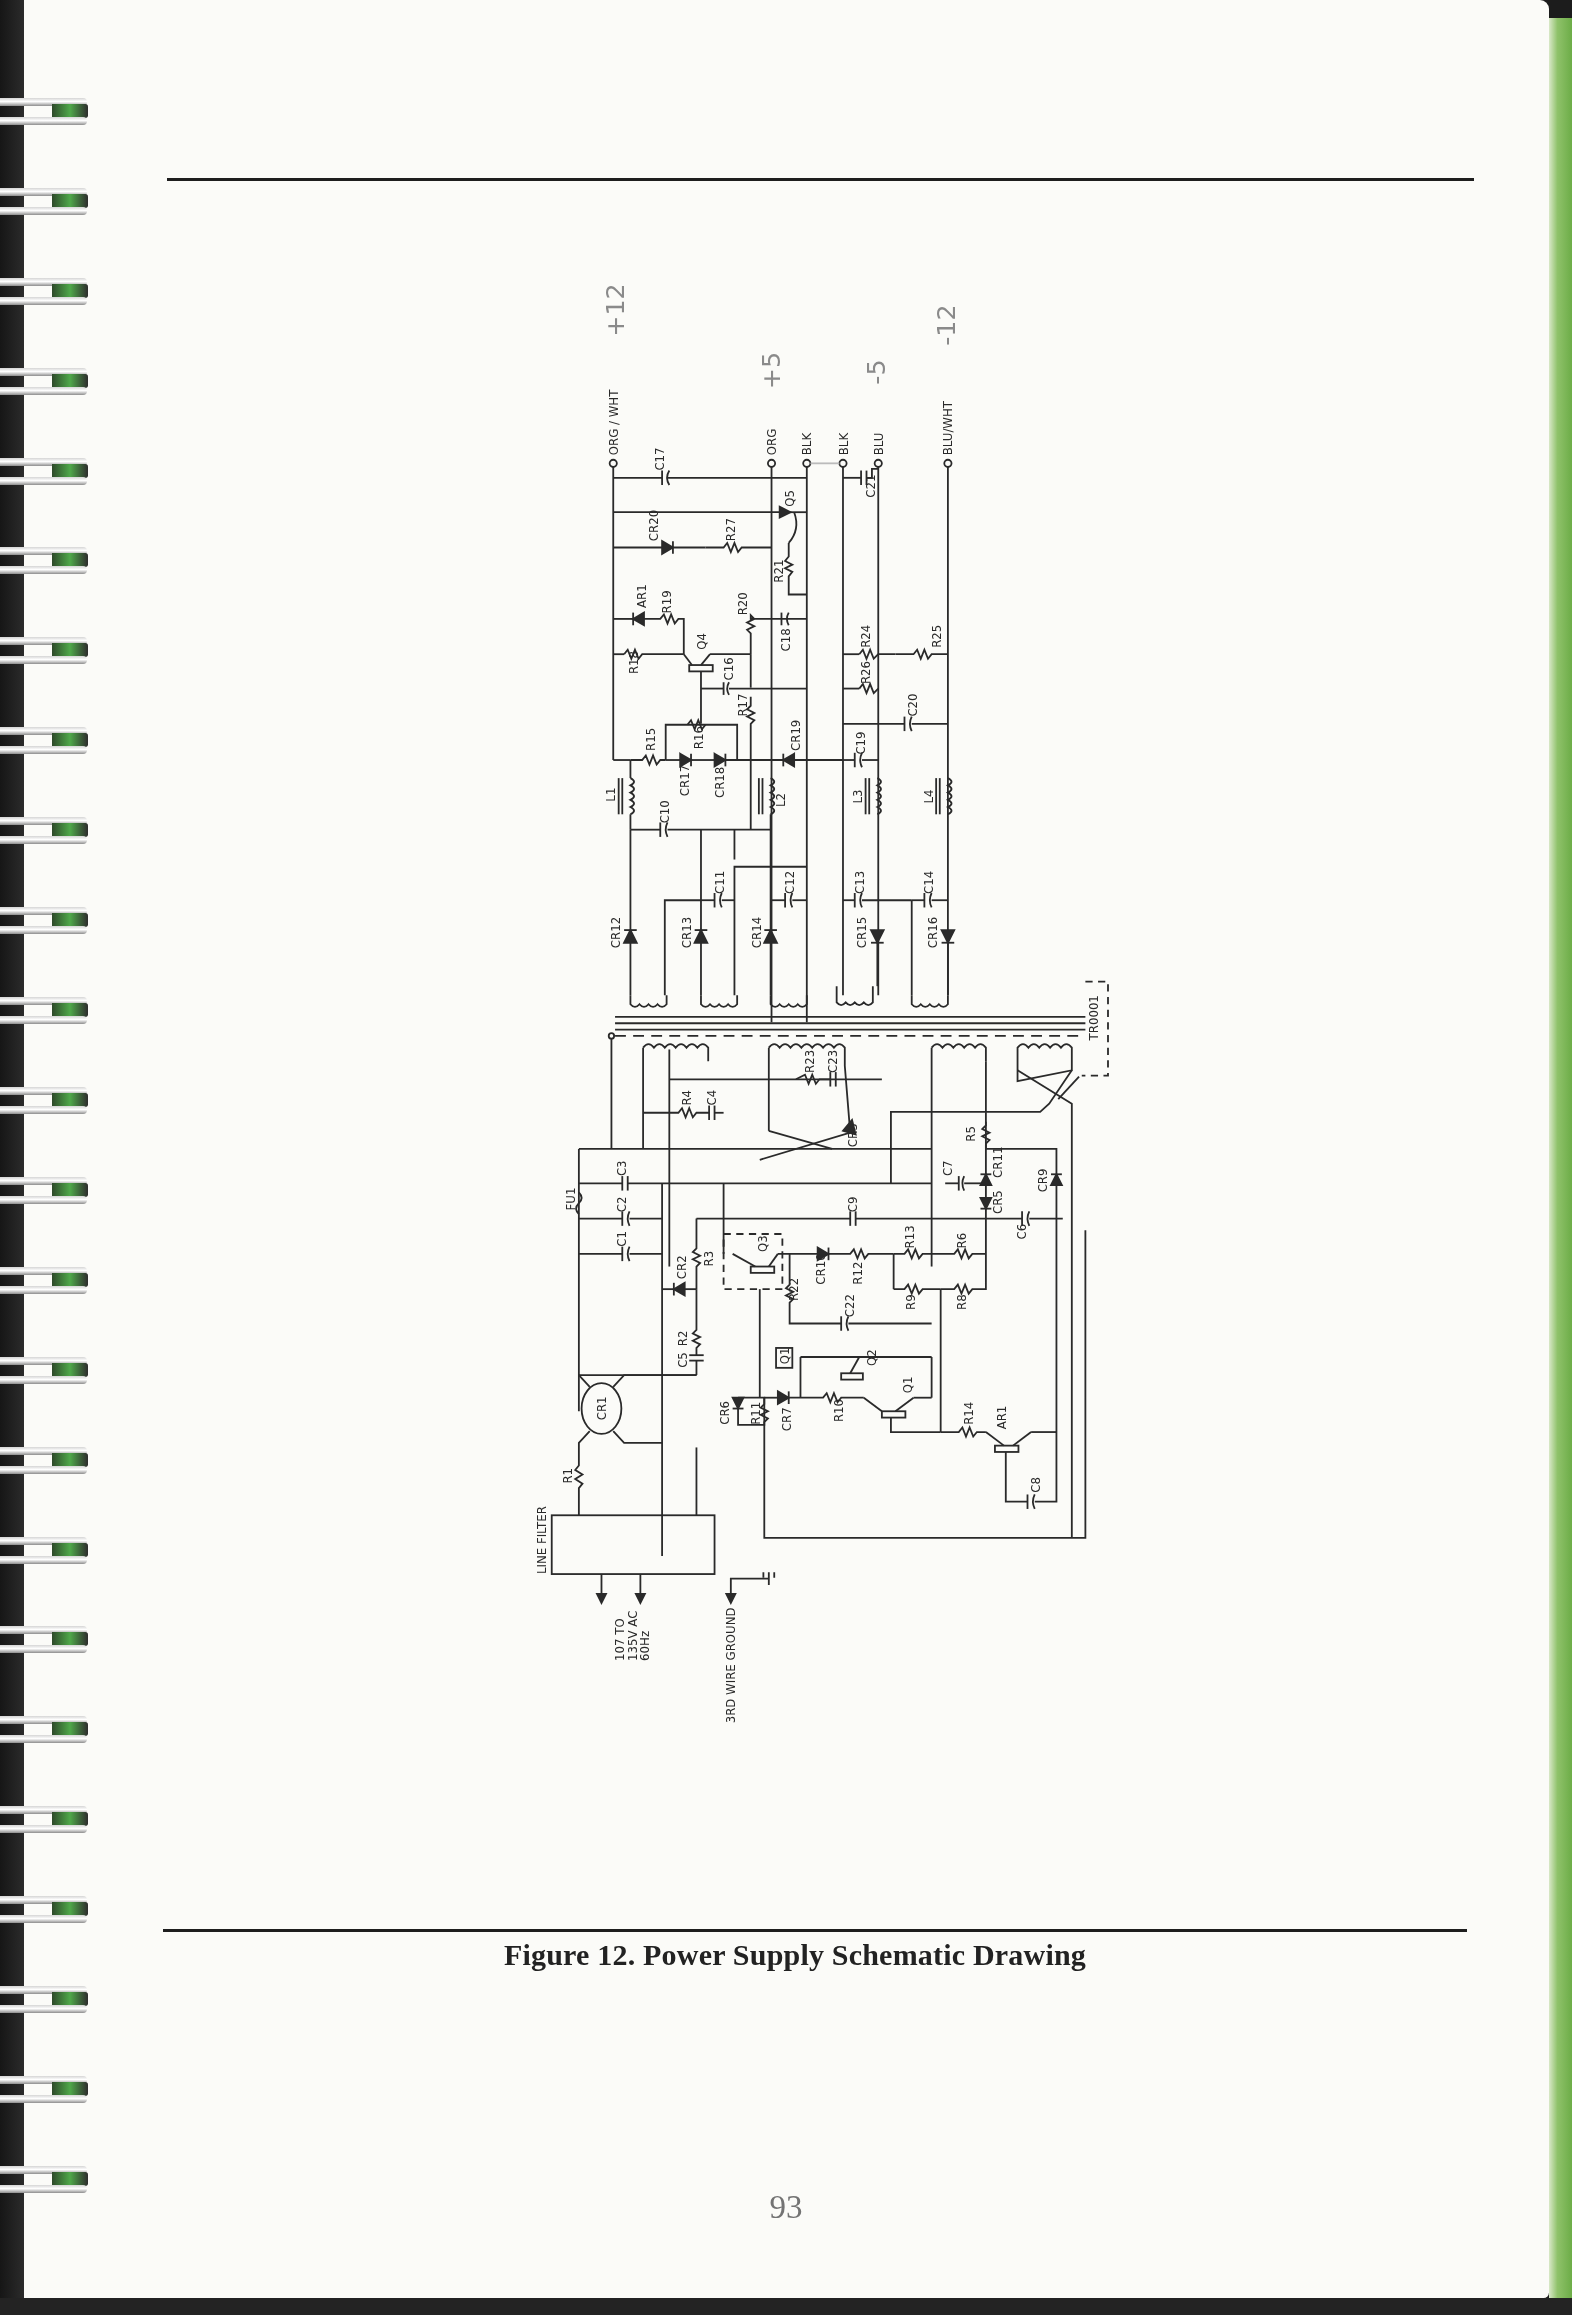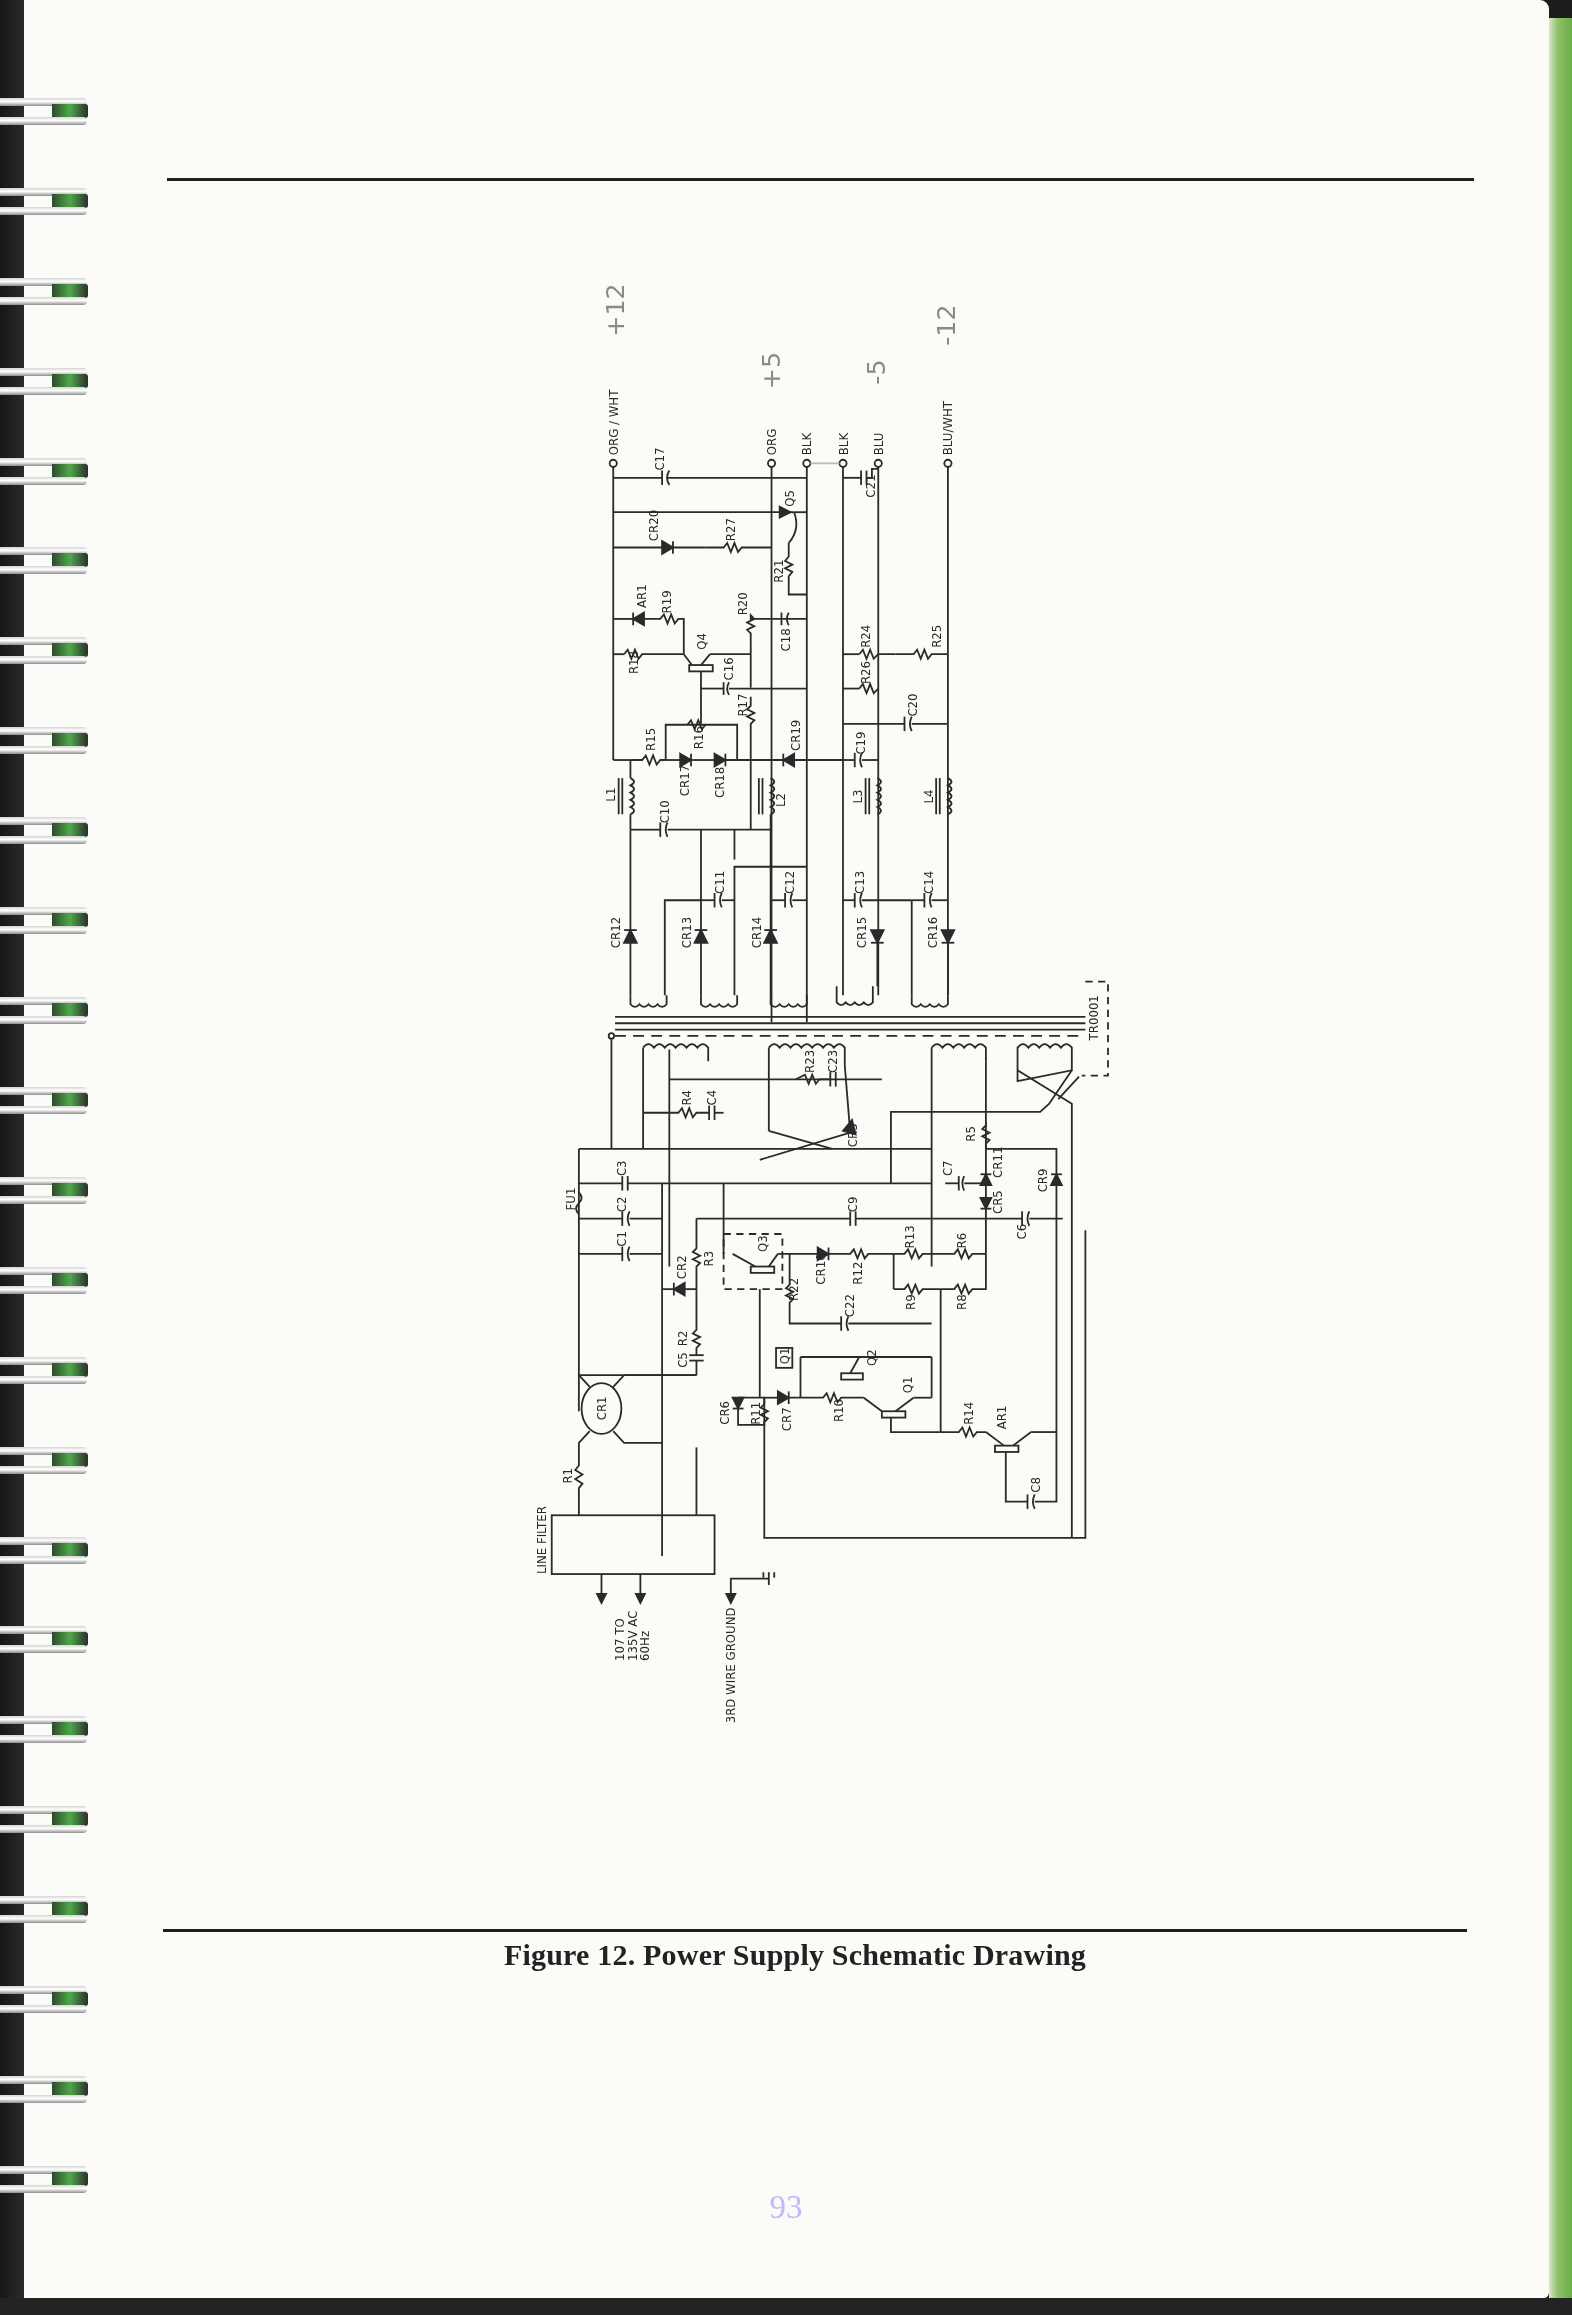--- a/index.html
+++ b/index.html
@@ -7,21 +7,21 @@
   .page { position:absolute; left:0; top:0; width:1549px; height:2298px; background:#fbfbf8; border-radius:0 9px 5.4px 0; }
   .green-edge { position:absolute; left:1549px; top:18px; width:23.5px; height:2280px; background:linear-gradient(90deg,#d9e8c8 0,#8fc26a 35%,#6aab45 100%); }
   .bottom-strip { position:absolute; left:0; top:2298px; width:1572px; height:18px; background:#232323; }
   .spine { position:absolute; left:0; top:0; width:23.5px; height:2298px; background:linear-gradient(90deg,#161616,#2b2b2b); }
   .ring { position:absolute; left:0; width:90px; height:31px; }
   .ring .bar1, .ring .bar2 { position:absolute; left:0; width:87px; height:8.1px; border-radius:0 4.5px 4.5px 0; background:linear-gradient(180deg,#d5d5d5,#ffffff 45%,#8d8d8d); }
   .ring .bar1 { top:1.8px; } .ring .bar2 { top:21px; }
   .ring .hole { position:absolute; left:52px; top:8.1px; width:36px; height:13.6px; background:linear-gradient(90deg,#2e4a2a,#4fa84a 50%,#2d2d2d); border-radius:0 2.7px 2.7px 0; }
   .rule { position:absolute; height:2.7px; background:#1e1e1e; }
   .caption { position:absolute; left:9px; width:1572px; text-align:center; top:1938px; font-family:"Liberation Serif", serif; font-weight:bold; font-size:30px; color:#222; letter-spacing:0.2px; }
-  .pagenum { position:absolute; left:0; width:1572px; text-align:center; top:2189px; font-family:"Liberation Serif", serif; font-size:33px; color:#c4b5fd; }
+  .pagenum { position:absolute; left:0; width:1572px; text-align:center; top:2189px; font-family:"Liberation Serif", serif; font-size:33px; color:#737373; }
   svg.schem { position:absolute; left:0; top:0; }
   svg.schem text { font-family:"DejaVu Sans", sans-serif; font-size:13px; fill:#2a2a2a; }
   svg.schem .hand { font-family:"DejaVu Sans", sans-serif; font-size:28px; fill:#8a8a8a; }
 </style>
 </head>
 <body>
 
 <div class="page"></div>
 <div class="green-edge"></div>
 <div class="spine"></div>

